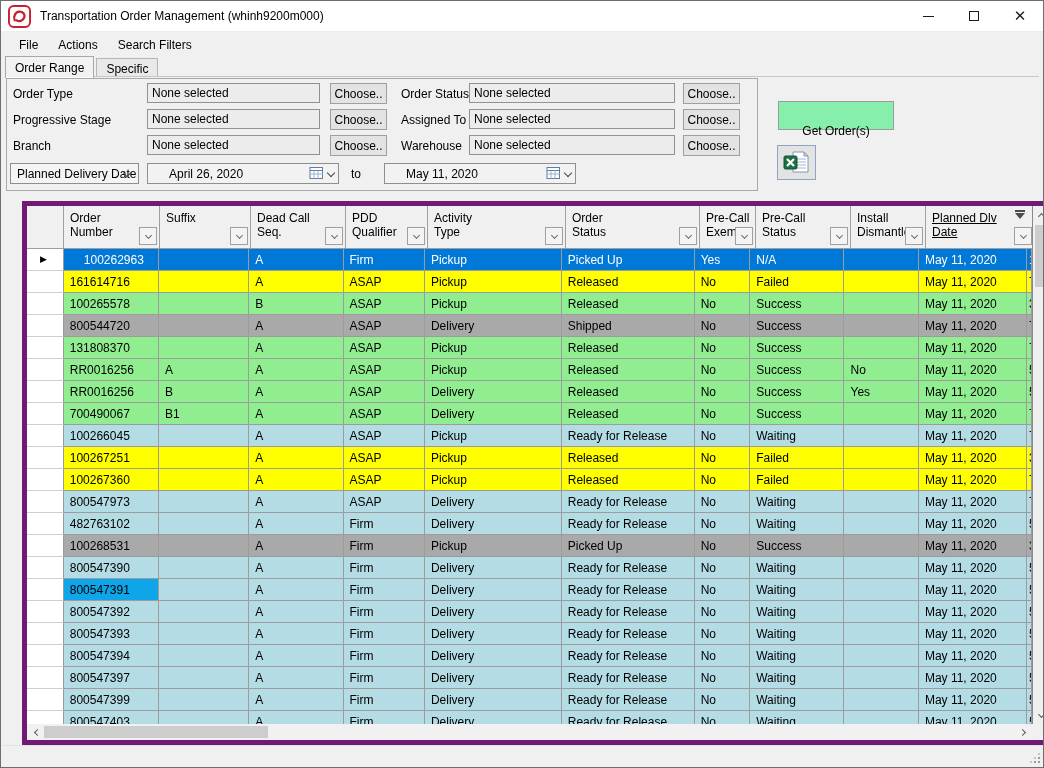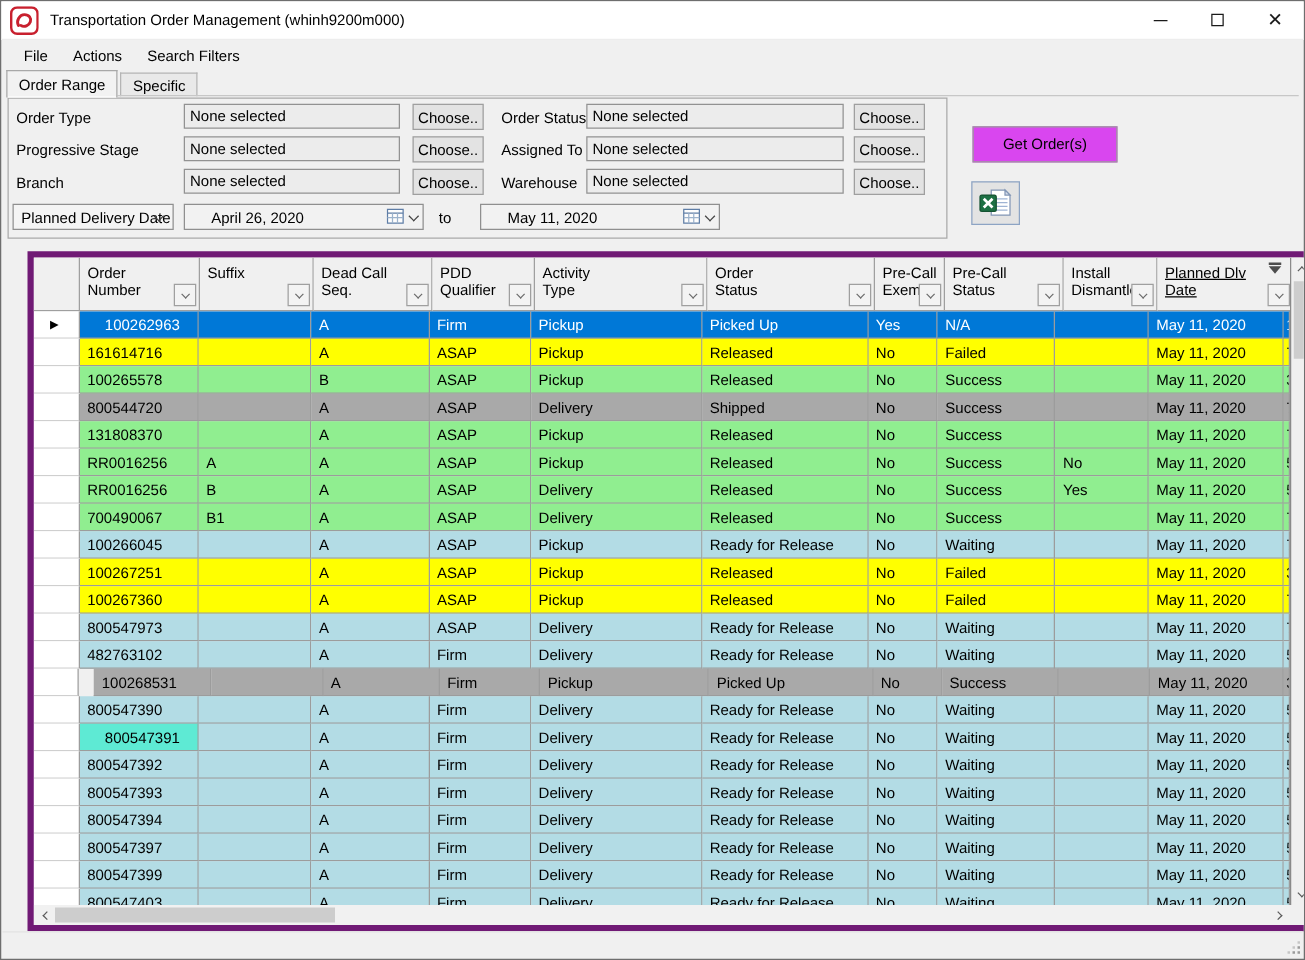--- a/index.html
+++ b/index.html
@@ -31,21 +31,21 @@
   .f-label { position:absolute; font-size:12px; color:#000; }
   .f-input { position:absolute; height:20px; background:#ececec; border:1px solid #929292; font-size:12px; color:#000; padding:2px 0 0 4px; overflow:hidden; white-space:nowrap; }
   .f-btn  { position:absolute; height:21px; width:57px; background:#e3e3e3; border:1px solid #9f9f9f; font-size:12px; color:#000; text-align:center; padding-top:3px; }
   .combo { position:absolute; height:21px; background:#f4f4f4; border:1px solid #8f8f8f; font-size:12px; padding:3px 0 0 6px; }
   .datebox { position:absolute; height:21px; background:#f2f2f2; border:1px solid #8f8f8f; font-size:12px; padding-top:3px; }
   .datebox .mon { margin-left:21px; }
   .datebox .rest { }
   .chev { display:inline-block; width:6px; height:6px; border-right:1.5px solid #444; border-bottom:1.5px solid #444; transform:rotate(45deg); }
   .combo .chev { position:absolute; right:8px; top:6px; }
   .date-icons { position:absolute; right:4px; top:2px; display:flex; align-items:center; gap:4px; }
-  .get-orders { position:absolute; top:100px; left:777px; width:116px; height:29px; background:#d946ef; border:1px solid #9b9b9b; font-size:12px; text-align:center; padding-top:6px; }
+  .get-orders { position:absolute; top:100px; left:777px; width:116px; height:29px; background:#86efac; border:1px solid #9b9b9b; font-size:12px; text-align:center; padding-top:22px; }
   .excel-btn { position:absolute; top:144px; left:776px; width:39px; height:35px; background:#e3e3e3; border:1px solid #8da4c4; display:flex; align-items:center; justify-content:center; }
 
   
   .gridpanel { position:absolute; top:200px; left:21px; width:1032px; height:544px; border:5px solid #701a75; background:#f0f0f0; overflow:hidden; }
   .ghead { position:absolute; top:0; left:0; height:43px; display:flex; }
   .ghcell { position:relative; height:43px; border-right:1px solid #9f9f9f; border-bottom:1px solid #9f9f9f; background:#f0f0f0; font-size:12px; color:#000; padding:5px 0 0 6px; white-space:pre-line; line-height:1.18; overflow:hidden; }
   .gh-drop { position:absolute; right:2px; bottom:3px; width:18px; height:18px; background:#f3f3f3; border:1px solid #9f9f9f; display:flex; align-items:center; justify-content:center; }
   .gh-drop .chev { width:5px; height:5px; border-color:#6b6b6b; margin-top:-2px; }
   .sort-ind { position:absolute; top:4px; right:9px; width:10px; height:9px; }
   .sort-ind::before { content:""; position:absolute; top:0; left:0; width:10px; height:2px; background:#4d4d4d; }
@@ -383,21 +383,21 @@
           <div class="gcell" style="width: 138px; background: rgb(179, 220, 229); color: rgb(0, 0, 0);">Delivery</div>
           <div class="gcell" style="width: 134px; background: rgb(179, 220, 229); color: rgb(0, 0, 0);">Ready for Release</div>
           <div class="gcell" style="width: 56px; background: rgb(179, 220, 229); color: rgb(0, 0, 0);">No</div>
           <div class="gcell" style="width: 95px; background: rgb(179, 220, 229); color: rgb(0, 0, 0);">Waiting</div>
           <div class="gcell" style="width: 75px; background: rgb(179, 220, 229); color: rgb(0, 0, 0);"></div>
           <div class="gcell" style="width: 109px; background: rgb(179, 220, 229); color: rgb(0, 0, 0);">May 11, 2020</div>
           <div class="gcell" style="width: 5px; background: rgb(179, 220, 229); color: rgb(0, 0, 0); padding-left: 2px;">5</div>
         </div>
         <div class="grow">
           <div class="gcell gstub" style="width: 37px;"></div>
-          <div class="gcell" style="width: 96px; background: rgb(169, 169, 169); color: rgb(0, 0, 0); margin-left: 12px;">100268531</div>
+          <div class="gcell" style="width: 96px; background: rgb(169, 169, 169); color: rgb(0, 0, 0);">100268531</div>
           <div class="gcell" style="width: 91px; background: rgb(169, 169, 169); color: rgb(0, 0, 0);"></div>
           <div class="gcell" style="width: 95px; background: rgb(169, 169, 169); color: rgb(0, 0, 0);">A</div>
           <div class="gcell" style="width: 82px; background: rgb(169, 169, 169); color: rgb(0, 0, 0);">Firm</div>
           <div class="gcell" style="width: 138px; background: rgb(169, 169, 169); color: rgb(0, 0, 0);">Pickup</div>
           <div class="gcell" style="width: 134px; background: rgb(169, 169, 169); color: rgb(0, 0, 0);">Picked Up</div>
           <div class="gcell" style="width: 56px; background: rgb(169, 169, 169); color: rgb(0, 0, 0);">No</div>
           <div class="gcell" style="width: 95px; background: rgb(169, 169, 169); color: rgb(0, 0, 0);">Success</div>
           <div class="gcell" style="width: 75px; background: rgb(169, 169, 169); color: rgb(0, 0, 0);"></div>
           <div class="gcell" style="width: 109px; background: rgb(169, 169, 169); color: rgb(0, 0, 0);">May 11, 2020</div>
           <div class="gcell" style="width: 5px; background: rgb(169, 169, 169); color: rgb(0, 0, 0); padding-left: 2px;">3</div>
@@ -411,21 +411,21 @@
           <div class="gcell" style="width: 138px; background: rgb(179, 220, 229); color: rgb(0, 0, 0);">Delivery</div>
           <div class="gcell" style="width: 134px; background: rgb(179, 220, 229); color: rgb(0, 0, 0);">Ready for Release</div>
           <div class="gcell" style="width: 56px; background: rgb(179, 220, 229); color: rgb(0, 0, 0);">No</div>
           <div class="gcell" style="width: 95px; background: rgb(179, 220, 229); color: rgb(0, 0, 0);">Waiting</div>
           <div class="gcell" style="width: 75px; background: rgb(179, 220, 229); color: rgb(0, 0, 0);"></div>
           <div class="gcell" style="width: 109px; background: rgb(179, 220, 229); color: rgb(0, 0, 0);">May 11, 2020</div>
           <div class="gcell" style="width: 5px; background: rgb(179, 220, 229); color: rgb(0, 0, 0); padding-left: 2px;">5</div>
         </div>
         <div class="grow">
           <div class="gcell gstub" style="width: 37px;"></div>
-          <div class="gcell" style="width: 96px; background: #5eead4; color: rgb(0, 0, 0); text-align: center;">800547391</div>
+          <div class="gcell" style="width: 96px; background: #0ea5e9; color: rgb(0, 0, 0);">800547391</div>
           <div class="gcell" style="width: 91px; background: rgb(179, 220, 229); color: rgb(0, 0, 0);"></div>
           <div class="gcell" style="width: 95px; background: rgb(179, 220, 229); color: rgb(0, 0, 0);">A</div>
           <div class="gcell" style="width: 82px; background: rgb(179, 220, 229); color: rgb(0, 0, 0);">Firm</div>
           <div class="gcell" style="width: 138px; background: rgb(179, 220, 229); color: rgb(0, 0, 0);">Delivery</div>
           <div class="gcell" style="width: 134px; background: rgb(179, 220, 229); color: rgb(0, 0, 0);">Ready for Release</div>
           <div class="gcell" style="width: 56px; background: rgb(179, 220, 229); color: rgb(0, 0, 0);">No</div>
           <div class="gcell" style="width: 95px; background: rgb(179, 220, 229); color: rgb(0, 0, 0);">Waiting</div>
           <div class="gcell" style="width: 75px; background: rgb(179, 220, 229); color: rgb(0, 0, 0);"></div>
           <div class="gcell" style="width: 109px; background: rgb(179, 220, 229); color: rgb(0, 0, 0);">May 11, 2020</div>
           <div class="gcell" style="width: 5px; background: rgb(179, 220, 229); color: rgb(0, 0, 0); padding-left: 2px;">5</div>

